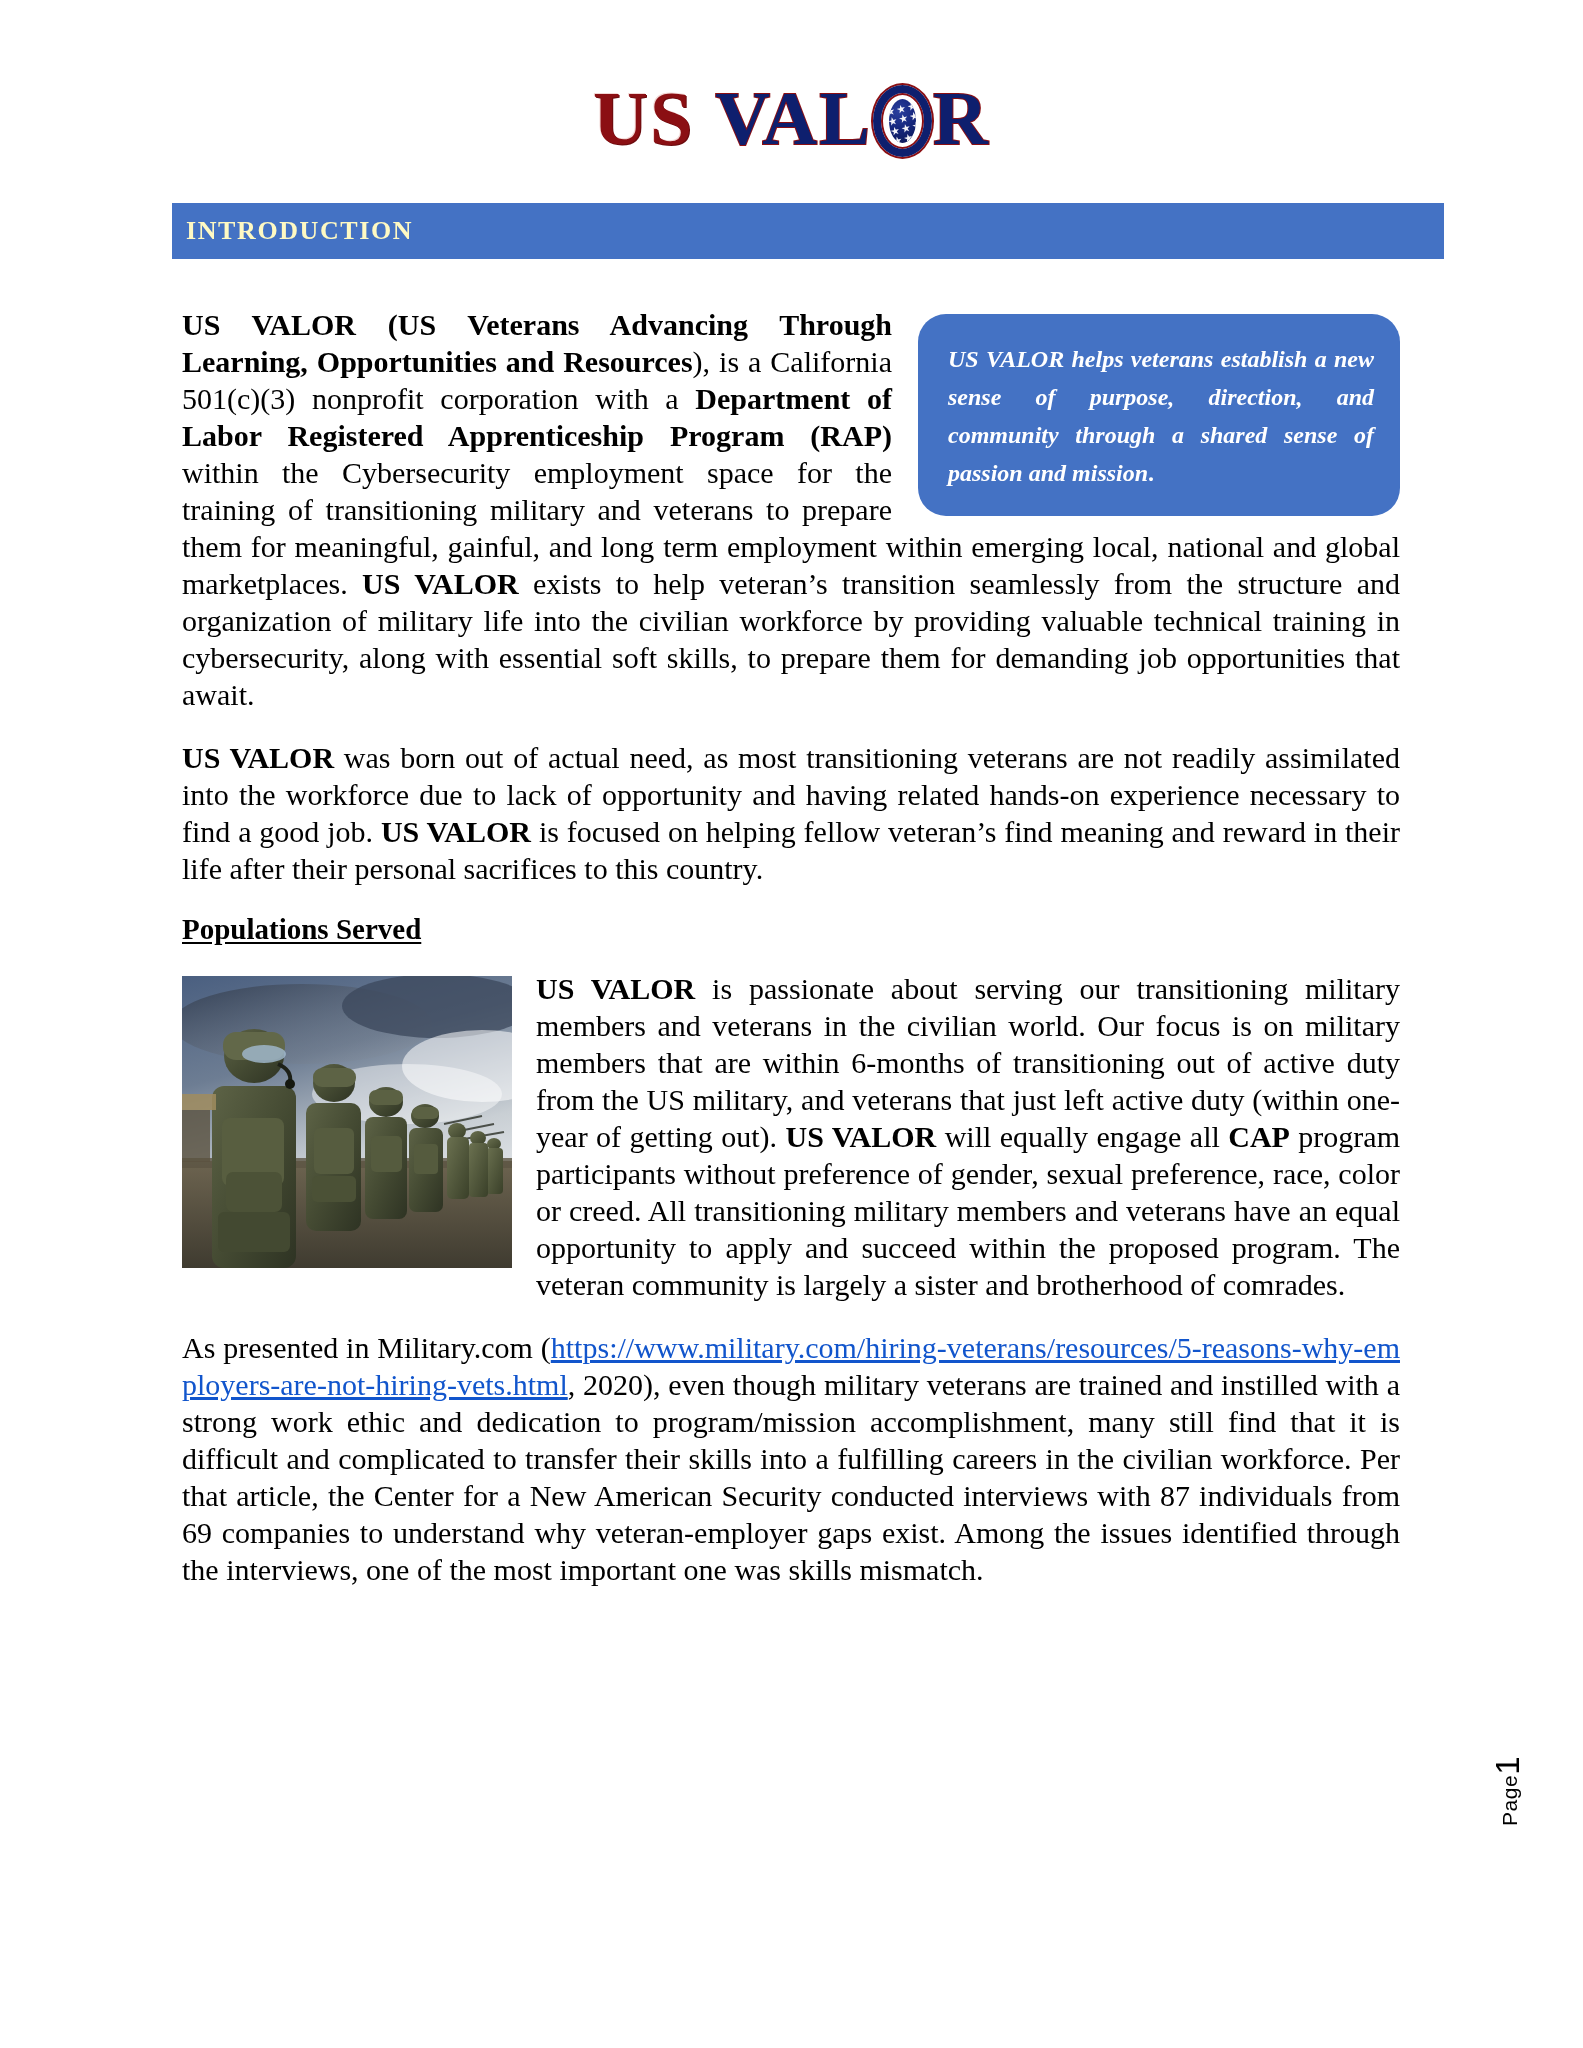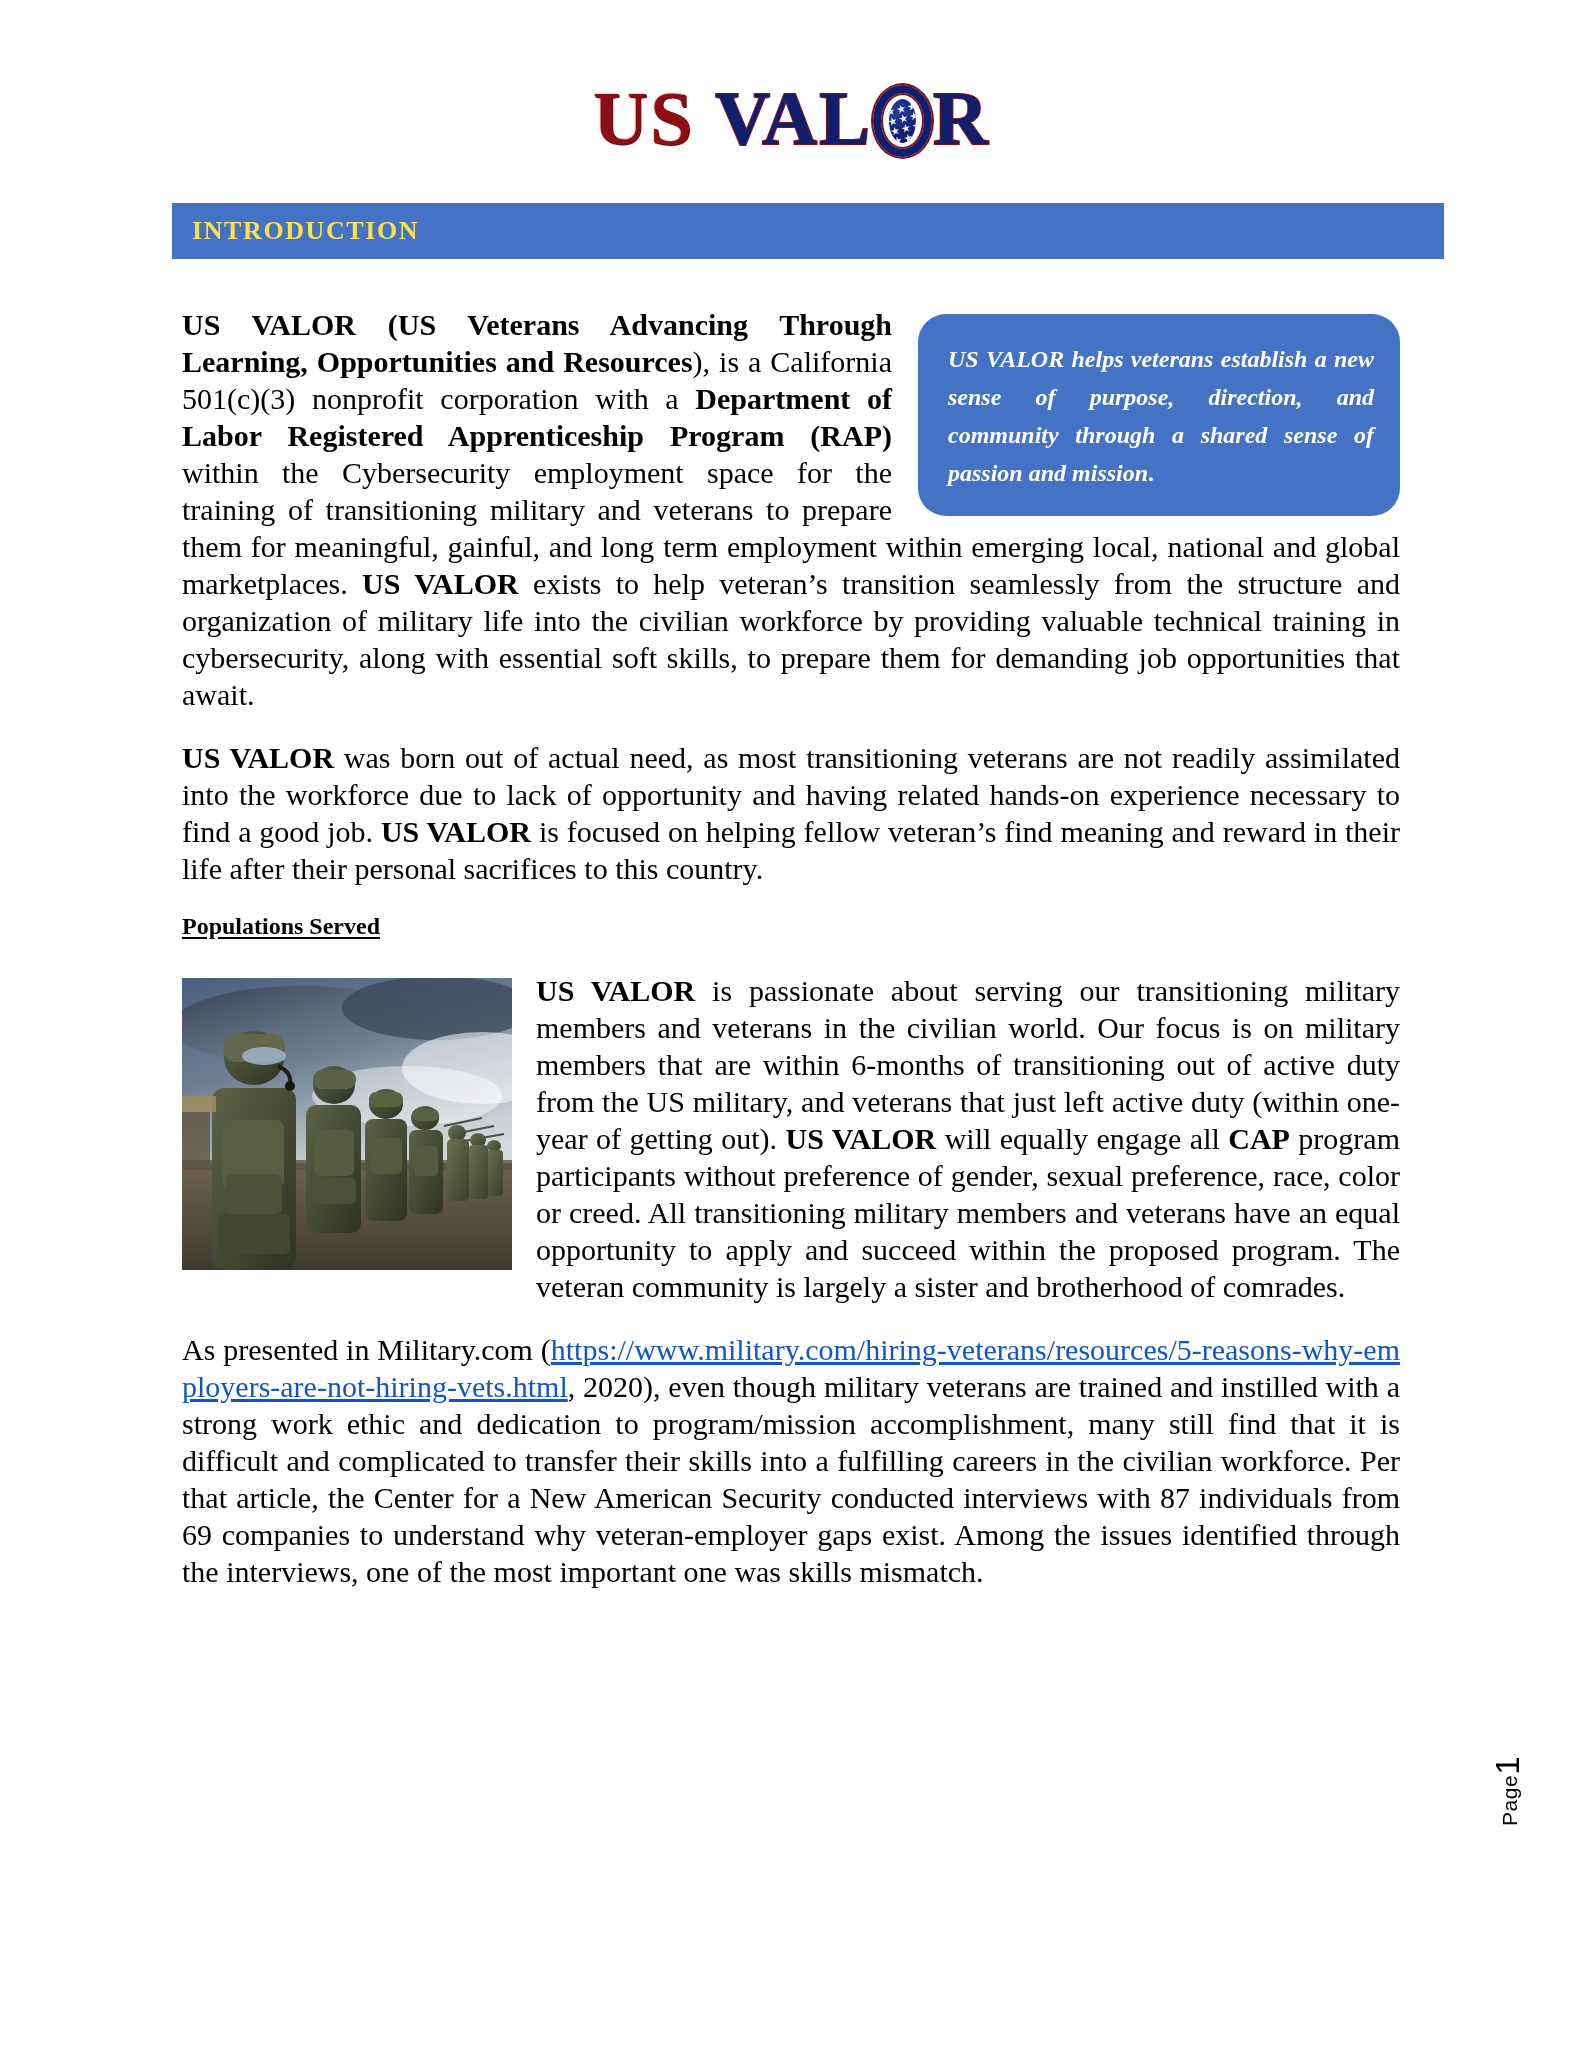--- a/index.html
+++ b/index.html
@@ -97,25 +97,25 @@
     left: 172px;
     top: 203px;
     width: 1272px;
     height: 56px;
     background: #4472C4;
     box-sizing: border-box;
     display: flex;
     align-items: center;
   }
   .section-bar .label {
-    color: #fde047;
+    color: #fef9c3;
     font-size: 26px;
     letter-spacing: 1.6px;
     font-weight: 600;
-    padding-left: 20px;
+    padding-left: 14px;
     font-variant: small-caps;
     text-transform: uppercase;
   }
 
   
   .content {
     position: absolute;
     left: 182px;
     top: 306px;
     width: 1218px;
@@ -156,22 +156,22 @@
     height: 292px;
     margin: 6px 24px 6px 0;
     border: 0;
     position: relative;
     overflow: hidden;
     background: #46505a;
   }
   .photo svg { display: block; width: 100%; height: 100%; }
 
   h3.sub {
-    margin: 10px 0 32px 0;
-    font-size: 24px;
+    margin: 10px 0 24px 0;
+    font-size: 29px;
     font-weight: bold;
     text-decoration: underline;
     text-underline-offset: 3px;
   }
 
   a.link {
     color: #1155CC;
     text-decoration: underline;
     word-break: break-all;
   }

